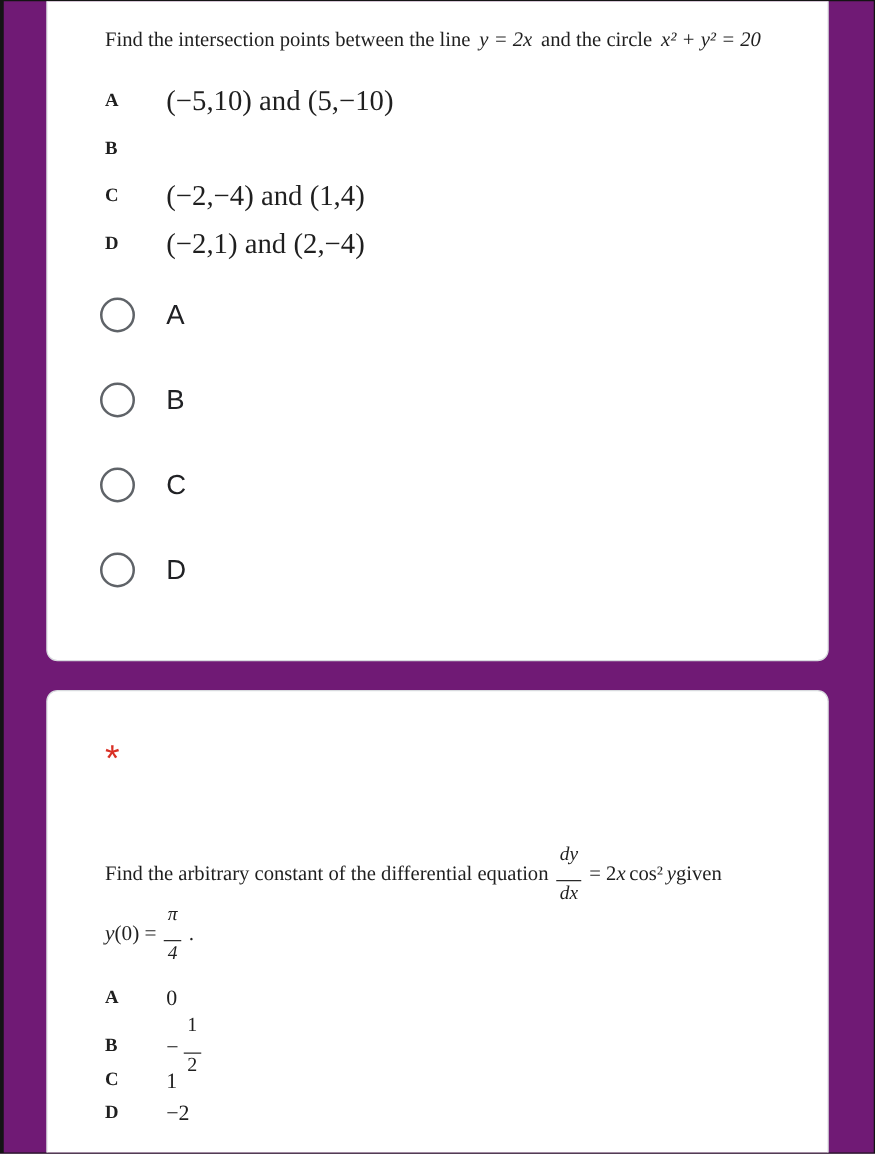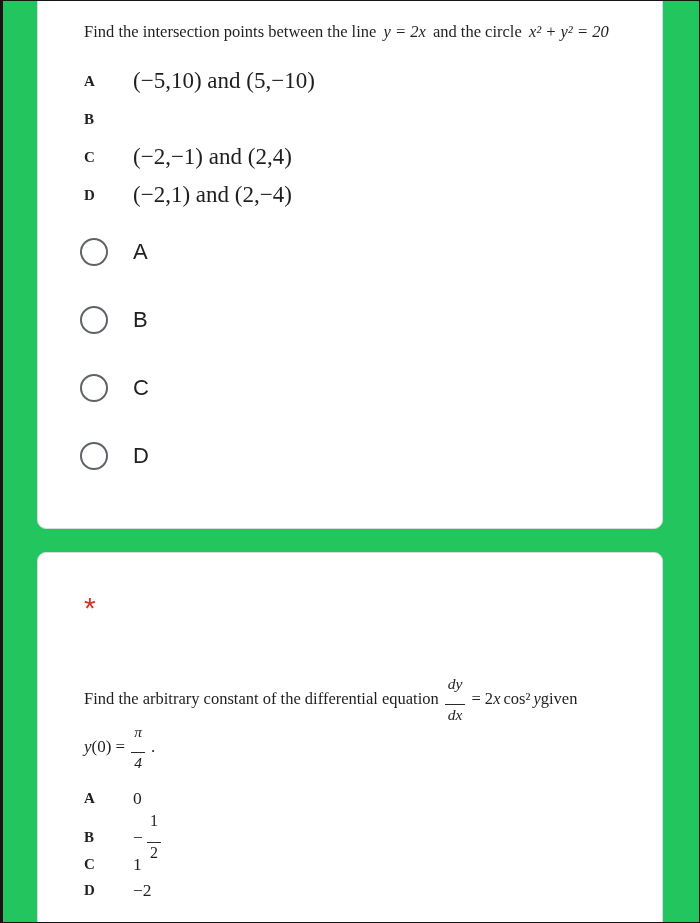--- a/index.html
+++ b/index.html
@@ -1,20 +1,20 @@
 <!DOCTYPE html>
 <html><head>
 <meta charset="utf-8">
 <style>
   html,body{margin:0;padding:0;background:#e8e8e8;}
   .frame{
     position:relative;
     width:700px;height:923px;
     box-sizing:border-box;
-    background:#22c55e;
+    background:#701a75;
     border-left:3px solid #141414;
     border-right:1px solid #141414;
     border-top:1px solid #141414;
     border-bottom:1px solid #141414;
     overflow:hidden;
     font-family:"Liberation Serif", serif;
     color:#1f1f1f;
   }
   .card{
     position:absolute;left:34px;width:626px;
@@ -100,21 +100,21 @@
     <div class="q1-choices">
       <div class="choice-row">
         <span class="choice-letter">A</span>
         <span class="choice-text">(−5,10) and (5,−10)</span>
       </div>
       <div class="choice-row">
         <span class="choice-letter">B</span>
       </div>
       <div class="choice-row">
         <span class="choice-letter">C</span>
-        <span class="choice-text">(−2,−1) and (2,4)</span>
+        <span class="choice-text">(−2,−4) and (1,4)</span>
       </div>
       <div class="choice-row">
         <span class="choice-letter">D</span>
         <span class="choice-text">(−2,1) and (2,−4)</span>
       </div>
     </div>
 
     <div class="radio-list">
       <div class="radio-row">
         <span class="radio-circle"></span>

